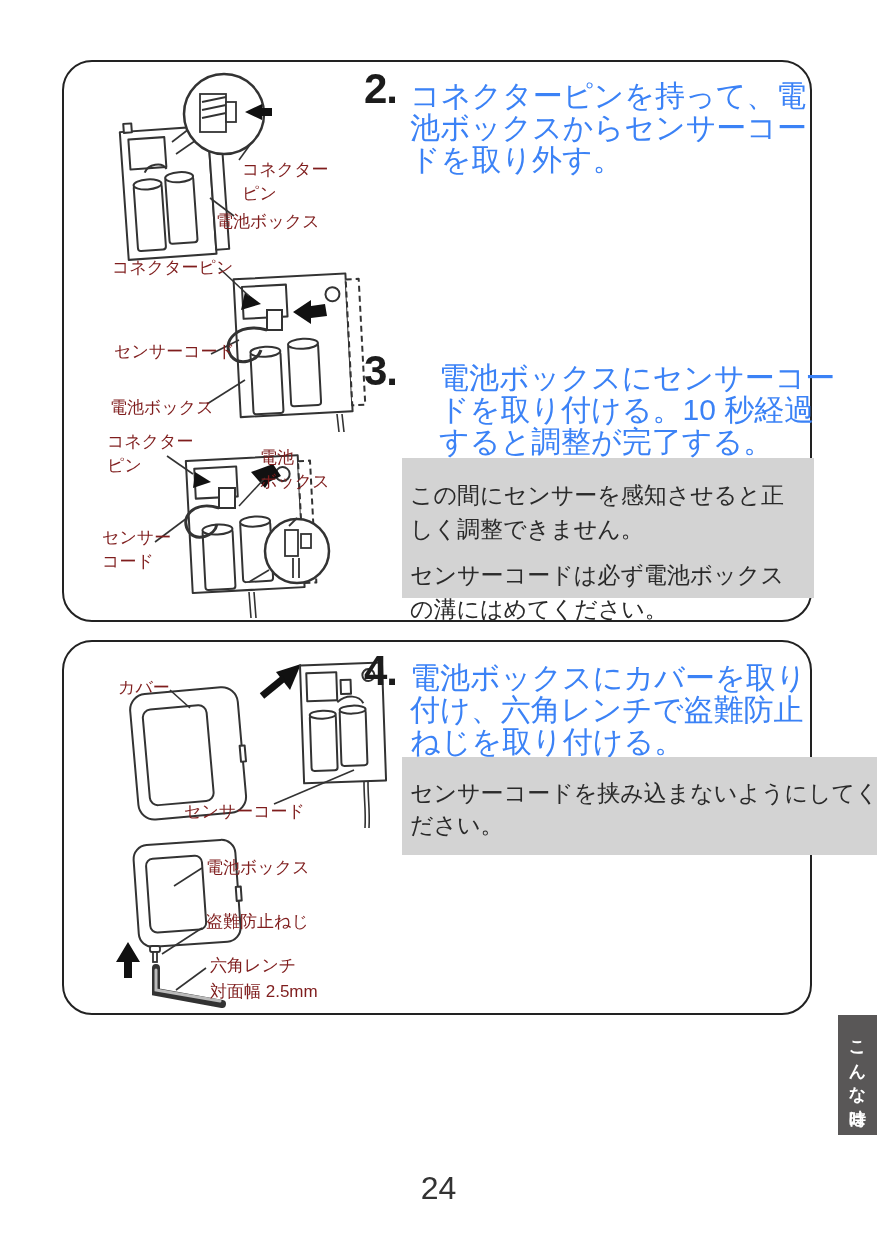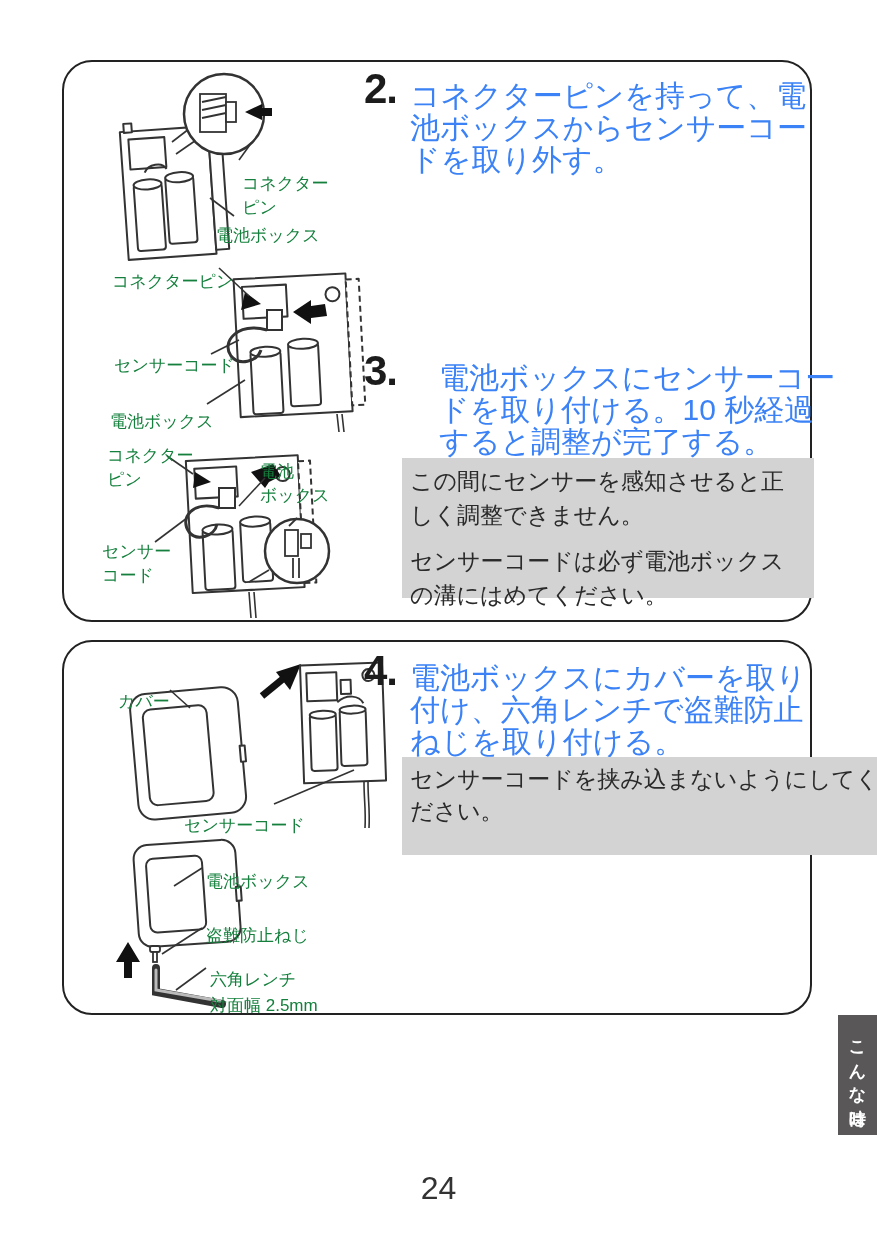--- a/index.html
+++ b/index.html
@@ -16,30 +16,29 @@
   #panel2{top:640px;height:375px;}
   .step-num{
     position:absolute;font-size:42px;font-weight:bold;color:#1c1c1c;
     letter-spacing:-1px;line-height:1;
   }
   .step-text{
     position:absolute;width:402px;font-size:30px;line-height:32px;color:#3b82f6;
   }
   .note{
     position:absolute;background:#d3d3d3;box-sizing:border-box;
-    padding:6px 8px;font-size:23px;line-height:34px;color:#2a2a2a;
+    padding:20px 8px;font-size:23px;line-height:34px;color:#2a2a2a;
   }
   .note p{margin:0;}
   .note p + p{margin-top:12px;}
   #note-p2 p + p{margin-top:0;}
   .fig{position:absolute;}
   .fig-label{
-    position:absolute;font-size:17px;line-height:24px;color:#15803d;
+    position:absolute;font-size:17px;line-height:24px;color:#7f1d1d;
     white-space:pre-line;
-    margin-top:14px;
   }
   #side-tab{
     position:absolute;left:838px;top:1015px;width:39px;height:120px;
     background:#595757;color:#fff;
     writing-mode:vertical-rl;text-orientation:upright;
     display:flex;align-items:center;justify-content:center;
     font-size:17px;letter-spacing:3px;font-weight:bold;
   }
   #page-number{
     position:absolute;left:0;top:1170px;width:877px;text-align:center;

